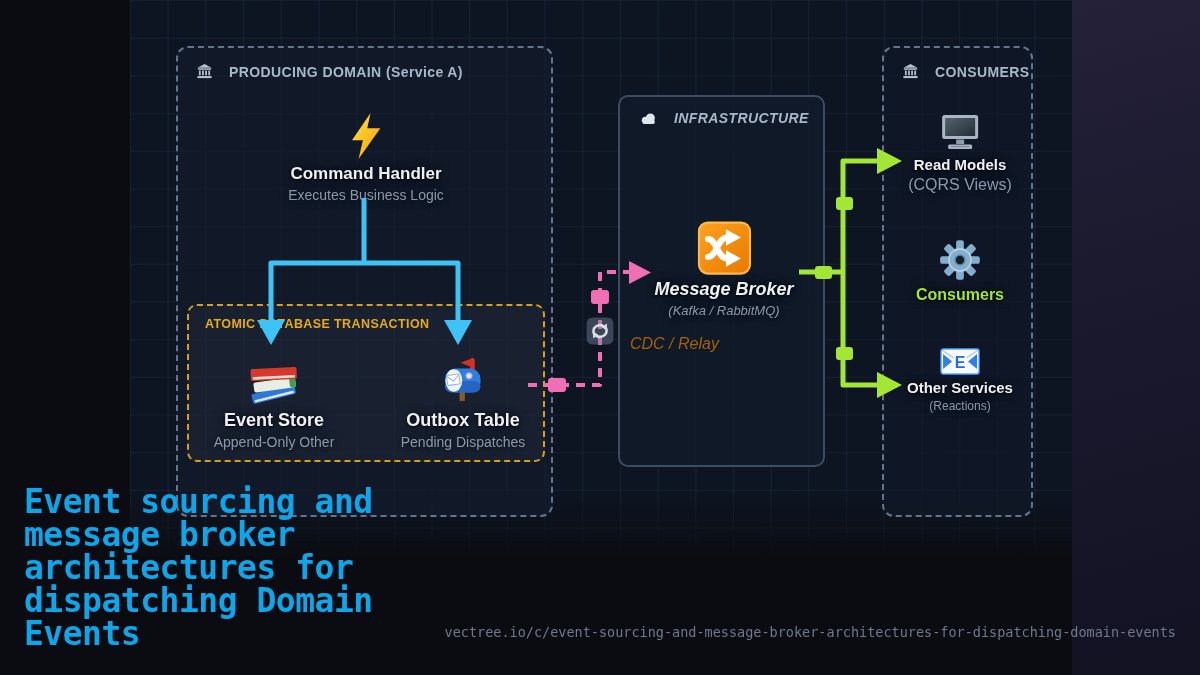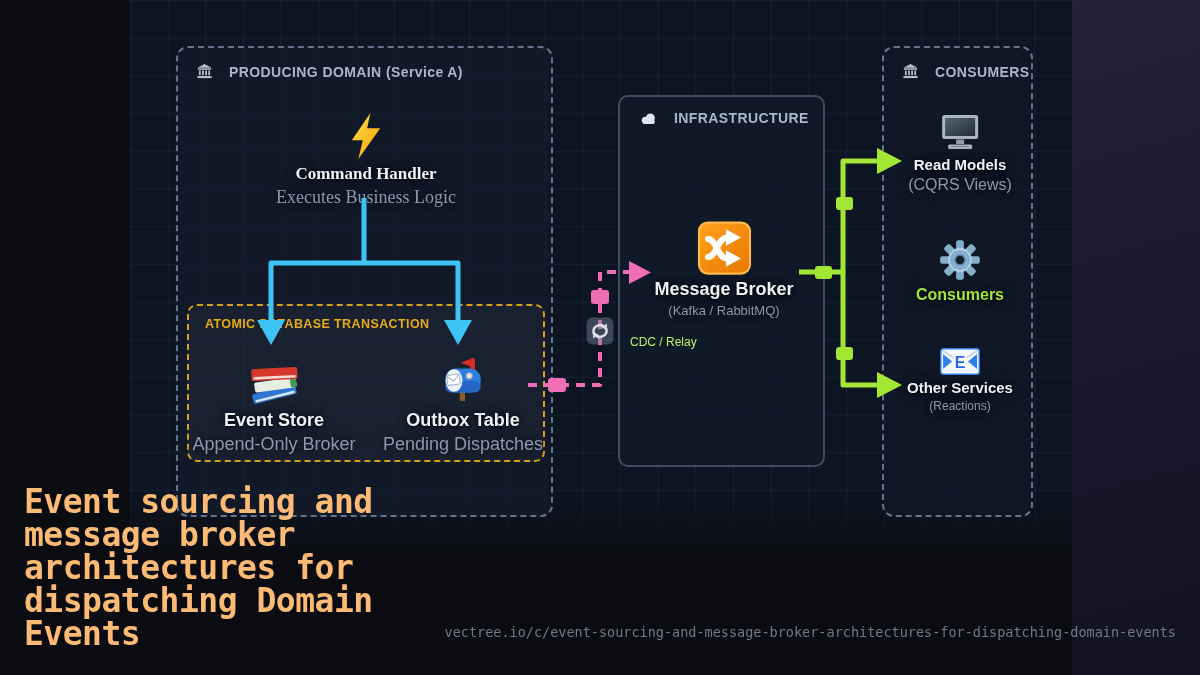--- a/index.html
+++ b/index.html
@@ -14,48 +14,48 @@
           linear-gradient(to right, rgba(80,115,170,.13) 1px, transparent 1px),
           linear-gradient(to bottom, rgba(80,115,170,.11) 1px, transparent 1px);
         background-size:37.7px 37.7px;}
   .bg-canvas::after{content:"";position:absolute;left:0;bottom:0;width:100%;height:70px;
         background:linear-gradient(to bottom, rgba(11,12,17,0), #0b0c11);}
   
   .panel{position:absolute;box-sizing:border-box;border-radius:12px;z-index:1;}
   .panel-producing{left:176px;top:46px;width:377px;height:471px;
         border:2px dashed #64748b;background:rgba(19,28,44,.72);}
   .panel-infra{left:618px;top:95px;width:207px;height:372px;border-radius:10px;
-        border:2px solid #3d4c61;background:rgba(17,26,41,.85);}
+        border:2px solid #3d4c61;background:rgba(17,26,41,.85);font-style:italic;}
   .panel-consumers{left:882px;top:46px;width:151px;height:471px;
         border:2px dashed #64748b;background:rgba(16,25,40,.72);}
   .panel-atomic{left:9px;top:256px;width:358px;height:158px;border-radius:10px;
         border:2px dashed #d7a018;background:rgba(148,163,184,.06);}
   .panel-header{position:absolute;display:flex;align-items:center;gap:16px;
         font-size:14px;font-weight:bold;letter-spacing:.4px;color:#a9b7c9;
         white-space:nowrap;}
   .atomic-header{position:absolute;left:16px;top:11px;font-size:12.5px;font-weight:bold;
         letter-spacing:.4px;color:#e7ab16;white-space:nowrap;}
   
   .node{position:absolute;display:flex;flex-direction:column;align-items:center;
         transform:translateX(-50%);white-space:nowrap;}
   .node-title{margin-top:4px;font-weight:bold;color:#eef2f7;
         text-shadow:0 0 10px rgba(0,0,0,.95),0 1px 2px rgba(0,0,0,.8);}
-  .node-sub{margin-top:3px;color:#8b99ad;font-size:18px;
+  .node-sub{margin-top:3px;color:#8b99ad;font-size:14px;
         text-shadow:0 0 8px rgba(0,0,0,.9);}
   .t17{font-size:17px;} .t18{font-size:18px;} .t15{font-size:15px;} .t16{font-size:16px;}
   .green-text{color:#a3e635;}
-  .cdc-label{position:absolute;left:10px;top:238px;font-size:12px;color:#bef264;white-space:nowrap;}
+  .cdc-label{position:absolute;left:10px;top:238px;font-size:16px;color:#a16207;white-space:nowrap;}
   .relay-chip{position:absolute;left:586px;top:317px;width:28px;height:28px;z-index:4;}
   .connector-layer{position:absolute;left:0;top:0;width:1200px;height:675px;z-index:3;pointer-events:none;}
   
   .brand{position:absolute;left:26px;top:448px;display:flex;align-items:center;gap:14px;z-index:6;}
   .brand-name{font-family:"DejaVu Sans Mono",monospace;font-weight:bold;font-size:17px;color:#f2f2f4;}
   .page-title{position:absolute;left:24px;top:485px;width:404px;z-index:6;
         font-family:"DejaVu Sans Mono",monospace;font-weight:bold;
-        font-size:33px;line-height:33px;color:#fdba74;letter-spacing:-.5px;}
+        font-size:33px;line-height:33px;color:#0ea5e9;letter-spacing:-.5px;}
   .footer-url{position:absolute;right:24px;top:624px;z-index:6;
         font-family:"DejaVu Sans Mono",monospace;font-size:13.5px;color:#707889;margin-left:35px;}
   .icon{display:inline-flex;align-items:center;justify-content:center;line-height:0;}
 </style>
 </head>
 <body>
 
 <div class="page">
 
   <div class="bg-right"></div>
@@ -72,21 +72,21 @@
               <rect x="6.4" y="8" width="1.9" height="5"></rect>
               <rect x="9.7" y="8" width="1.9" height="5"></rect>
               <rect x="13" y="8" width="1.9" height="5"></rect>
               <rect x="1.5" y="13.8" width="15" height="2.2"></rect>
             </g>
           </svg>
       </span>
       <span>PRODUCING DOMAIN (Service A)</span>
     </div>
 
-    <div class="node" style="left:188px;top:64px;font-family:Liberation Serif, serif;">
+    <div class="node" style="left:188px;top:64px;">
       <span class="icon">
         <svg width="36" height="48" viewBox="0 0 32 44">
           <defs>
               <linearGradient id="bolt" x1="0" y1="0" x2="1" y2="1">
                 <stop offset="0" stop-color="#ffe24d"></stop>
                 <stop offset="1" stop-color="#f59f00"></stop>
               </linearGradient>
             </defs>
           <polygon points="20,1 3,26 13,26 9,43 29,15 17,15" fill="url(#bolt)"></polygon>
         </svg>
@@ -109,21 +109,21 @@
                 <rect x="7" y="26" width="42" height="10" rx="2" fill="#e7efe4"></rect>
                 <rect x="43" y="26" width="6" height="10" rx="2" fill="#3f9e53"></rect>
               </g>
             <g transform="rotate(-3 27 20)">
                 <rect x="4" y="14" width="46" height="12" rx="2" fill="#d6382c"></rect>
                 <rect x="6" y="22" width="42" height="2.6" fill="#f4d9d4"></rect>
               </g>
           </svg>
         </span>
         <div class="node-title t18">Event Store</div>
-        <div class="node-sub">Append-Only Broker</div>
+        <div class="node-sub">Append-Only Other</div>
       </div>
 
       <div class="node" style="left:274px;top:48px;">
         <span class="icon">
           <svg width="46" height="52" viewBox="0 0 44 48">
             <rect x="19" y="32" width="5" height="12" fill="#8b5a2b"></rect>
             <rect x="29" y="3" width="4.5" height="15" rx="2" fill="#d92f25"></rect>
             <polygon points="29,4 20,7.5 29,11" fill="#d92f25"></polygon>
             <rect x="5" y="13" width="34" height="23" rx="10" fill="#2e7de0"></rect>
             <rect x="5" y="25" width="34" height="11" rx="6" fill="#2566c4"></rect>

